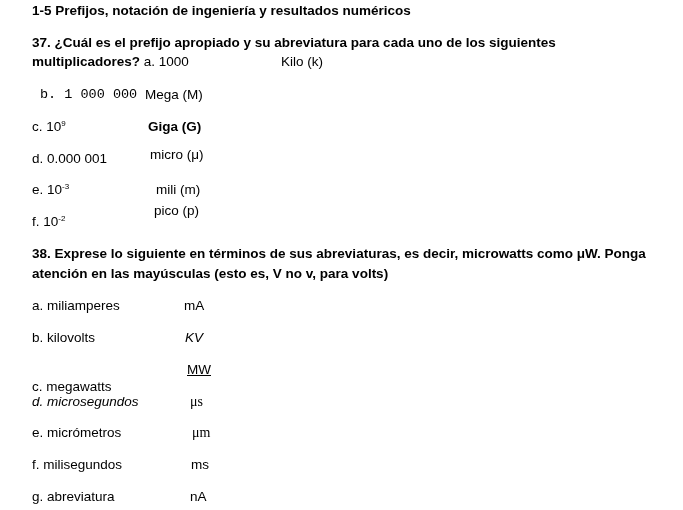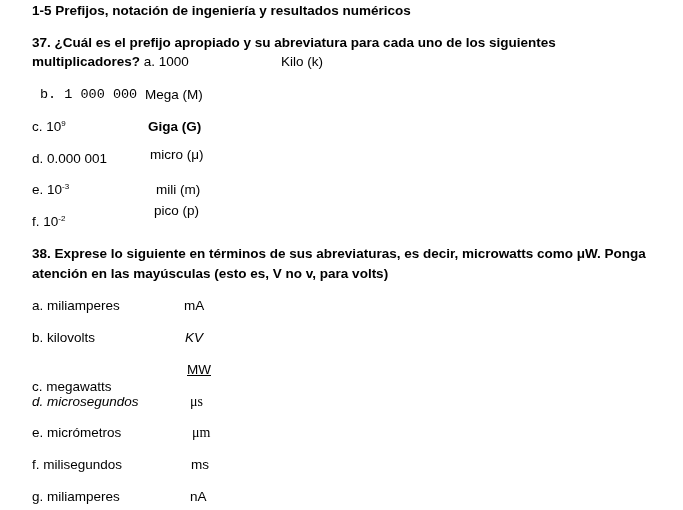--- a/index.html
+++ b/index.html
@@ -54,14 +54,14 @@
 
 <div class="line" style="left:32px; top:393px;font-style:italic;">d. microsegundos</div>
 <div class="line serif" style="left:190px; top:393px;">μs</div>
 
 <div class="line" style="left:32px; top:424px;">e. micrómetros</div>
 <div class="line serif" style="left:192px; top:424px;">μm</div>
 
 <div class="line" style="left:32px; top:456px;">f. milisegundos</div>
 <div class="line" style="left:191px; top:456px;">ms</div>
 
-<div class="line" style="left:32px; top:488px;">g. miliamperes</div>
+<div class="line" style="left:32px; top:488px;">g. abreviatura</div>
 <div class="line" style="left:190px; top:488px;">nA</div>
 
 </body></html>

